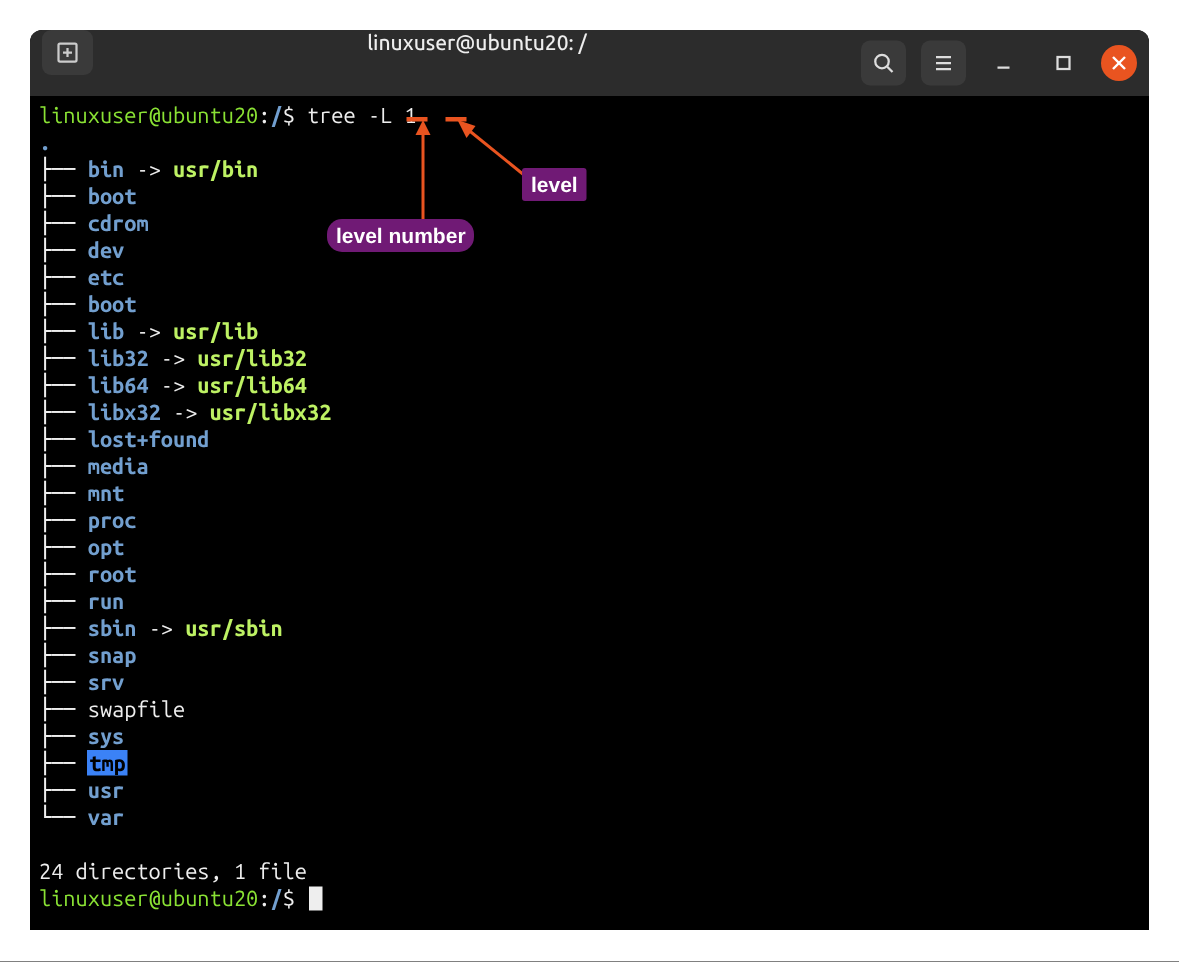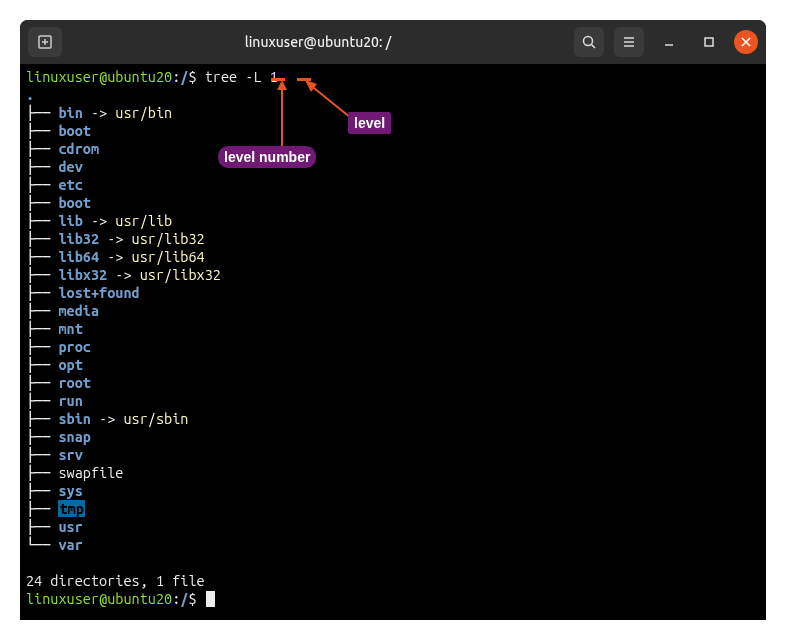--- a/index.html
+++ b/index.html
@@ -15,21 +15,20 @@
       width: 746px;
       background: #000;
       border-radius: 8px 8px 0 0;
       overflow: visible;
       position: relative;
     }
     .titlebar {
       background: #2c2c2c;
       height: 44px;
       display: flex;
-      align-items: center;
       padding: 0 8px;
       border-radius: 8px 8px 0 0;
       gap: 8px;
     }
     .tb-left { display: flex; gap: 6px; }
     .tb-btn {
       width: 34px;
       height: 30px;
       background: #3a3a3a;
       border-radius: 6px;
@@ -74,23 +73,23 @@
       line-height: 18px;
       color: #ddd;
       position: relative;
       min-height: 556px;
     }
     .line { white-space: pre; }
     .user { color: #8ae234; font-weight: normal; }
     .path { color: #729fcf; font-weight: bold; }
     .white { color: #eeeeee; }
     .dir { color: #729fcf; font-weight: bold; }
-    .sym-target { color: #fef9c3; font-weight: normal; }
+    .sym-target { color: #bef264; font-weight: bold; }
     .tree-branch { color: #eeeeee; }
-    .tmp-hl { background: #0369a1; color: #000; font-weight: bold; padding: 0 1px; }
+    .tmp-hl { background: #3b82f6; color: #000; font-weight: bold; padding: 0 1px; }
     .cursor {
       display: inline-block;
       width: 9px;
       height: 16px;
       background: #eeeeee;
       vertical-align: text-bottom;
       margin-left: 1px;
     }
     .overlay {
       position: absolute;

